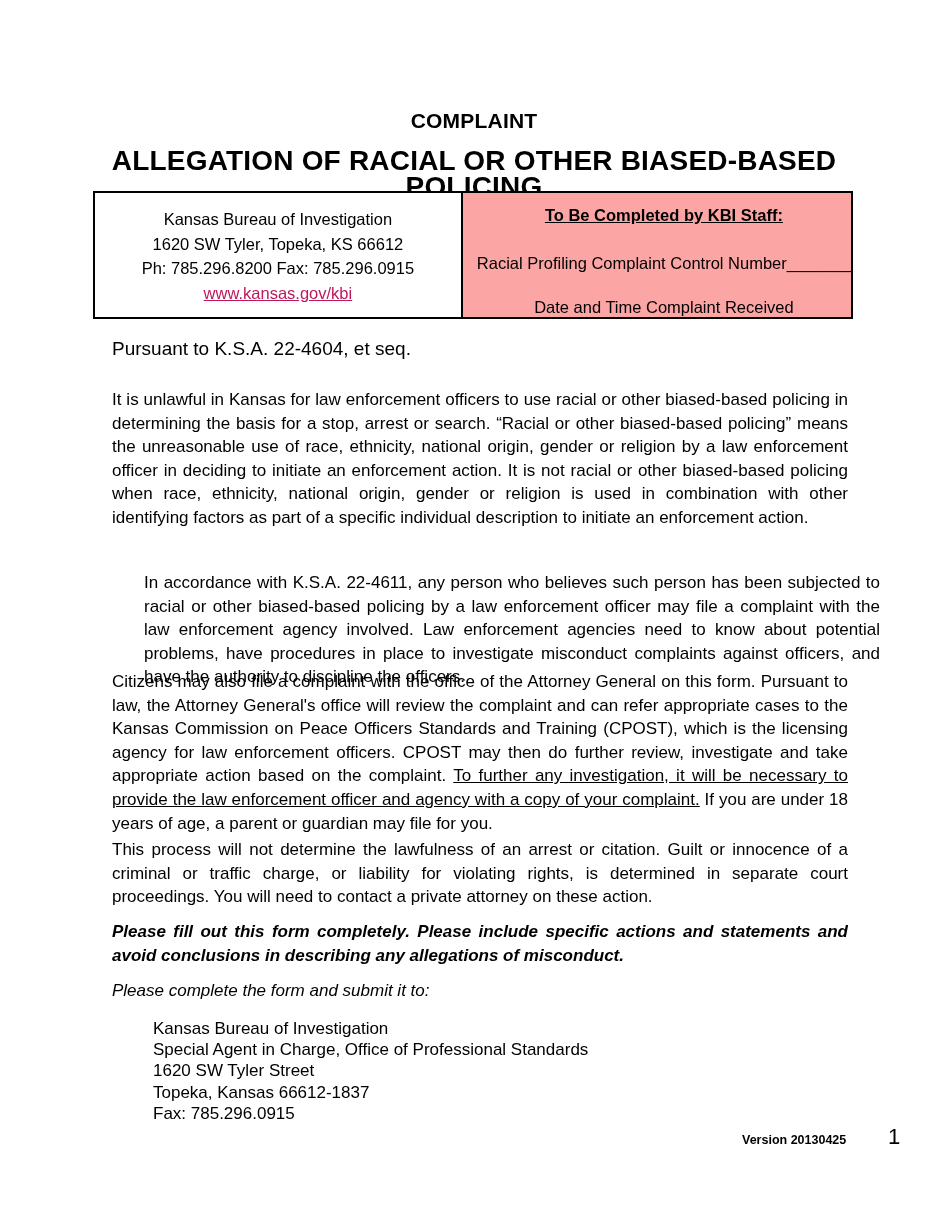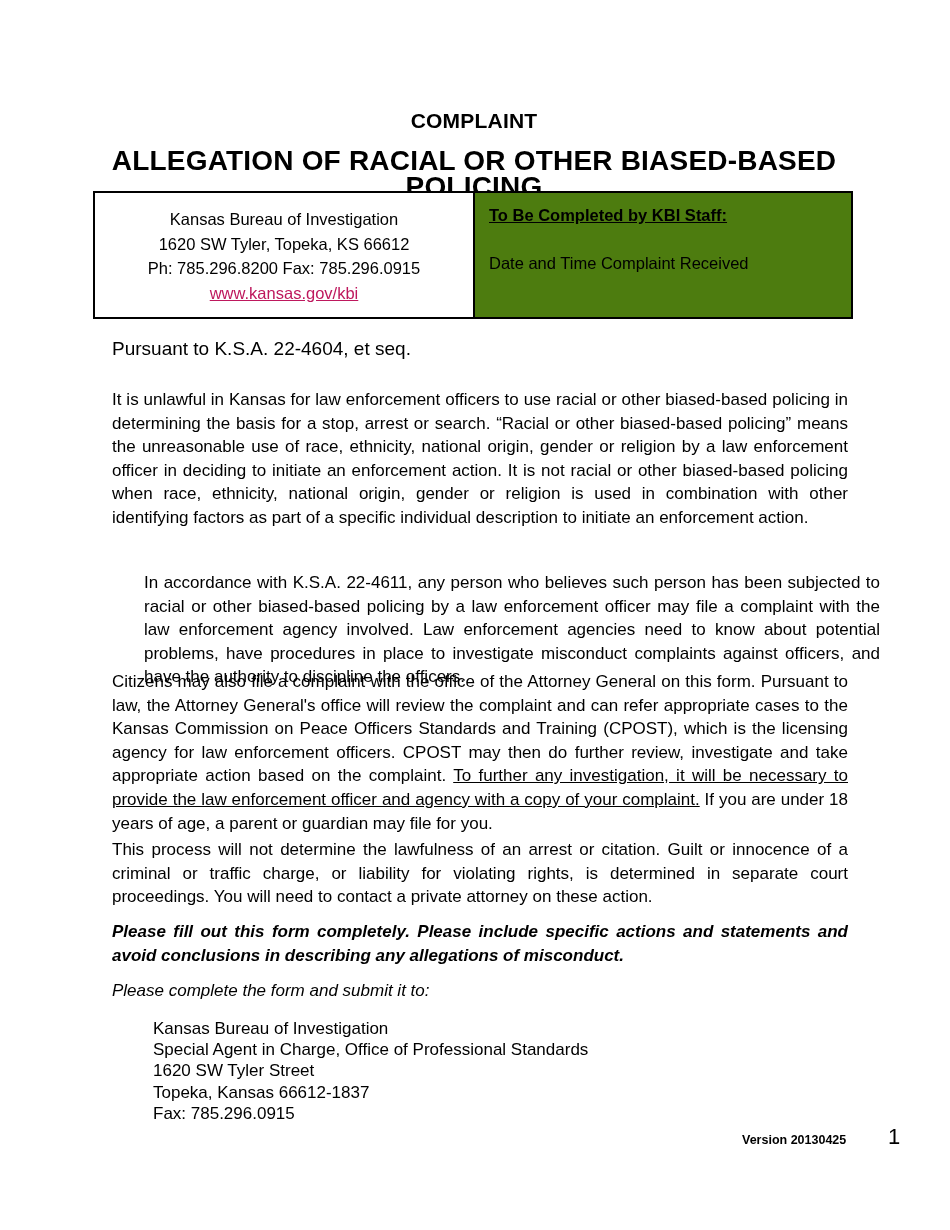--- a/index.html
+++ b/index.html
@@ -67,24 +67,25 @@
     background: #ffffff;
     border-right: 2px solid #000000;
     padding-top: 14px;
     text-align: center;
     font-size: 16.5px;
     line-height: 24.5px;
   }
   .info-cell-right {
     flex: 1;
     box-sizing: border-box;
-    background: #4d7c0f;
+    background: #fca5a5;
     padding: 11px 0 0 14px;
     font-size: 16.5px;
     line-height: 22px;
+    text-align: center;
   }
   .agency-line { display: block; }
   .kbi-link {
     color: #be185d;
     text-decoration: underline;
     cursor: pointer;
   }
   .kbi-staff-head {
     font-weight: bold;
     text-decoration: underline;
@@ -174,20 +175,21 @@
 
     <div class="info-cell-left">
       <span class="agency-line">Kansas Bureau of Investigation</span>
       <span class="agency-line">1620 SW Tyler, Topeka, KS 66612</span>
       <span class="agency-line">Ph: 785.296.8200   Fax: 785.296.0915</span>
       <span class="agency-line"><a class="kbi-link" href="#">www.kansas.gov/kbi</a></span>
     </div>
 
     <div class="info-cell-right">
       <span class="kbi-staff-head">To Be Completed by KBI Staff:</span>
+      <span class="kbi-field">Racial Profiling Complaint Control Number_______</span>
       <span class="kbi-field">Date and Time Complaint Received</span>
     </div>
 
   </div>
 
   <div class="pursuant">Pursuant to K.S.A. 22-4604, et seq.</div>
 
   <div class="body-col" style="top:388px;">
     <p class="para">It is unlawful in Kansas for law enforcement officers to use racial or other biased-based policing in determining the basis for a stop, arrest or search. “Racial or other biased-based policing” means the unreasonable use of race, ethnicity, national origin, gender or religion by a law enforcement officer in deciding to initiate an enforcement action. It is not racial or other biased-based policing when race, ethnicity, national origin, gender or religion is used in combination with other identifying factors as part of a specific individual description to initiate an enforcement action.</p>
   </div>

